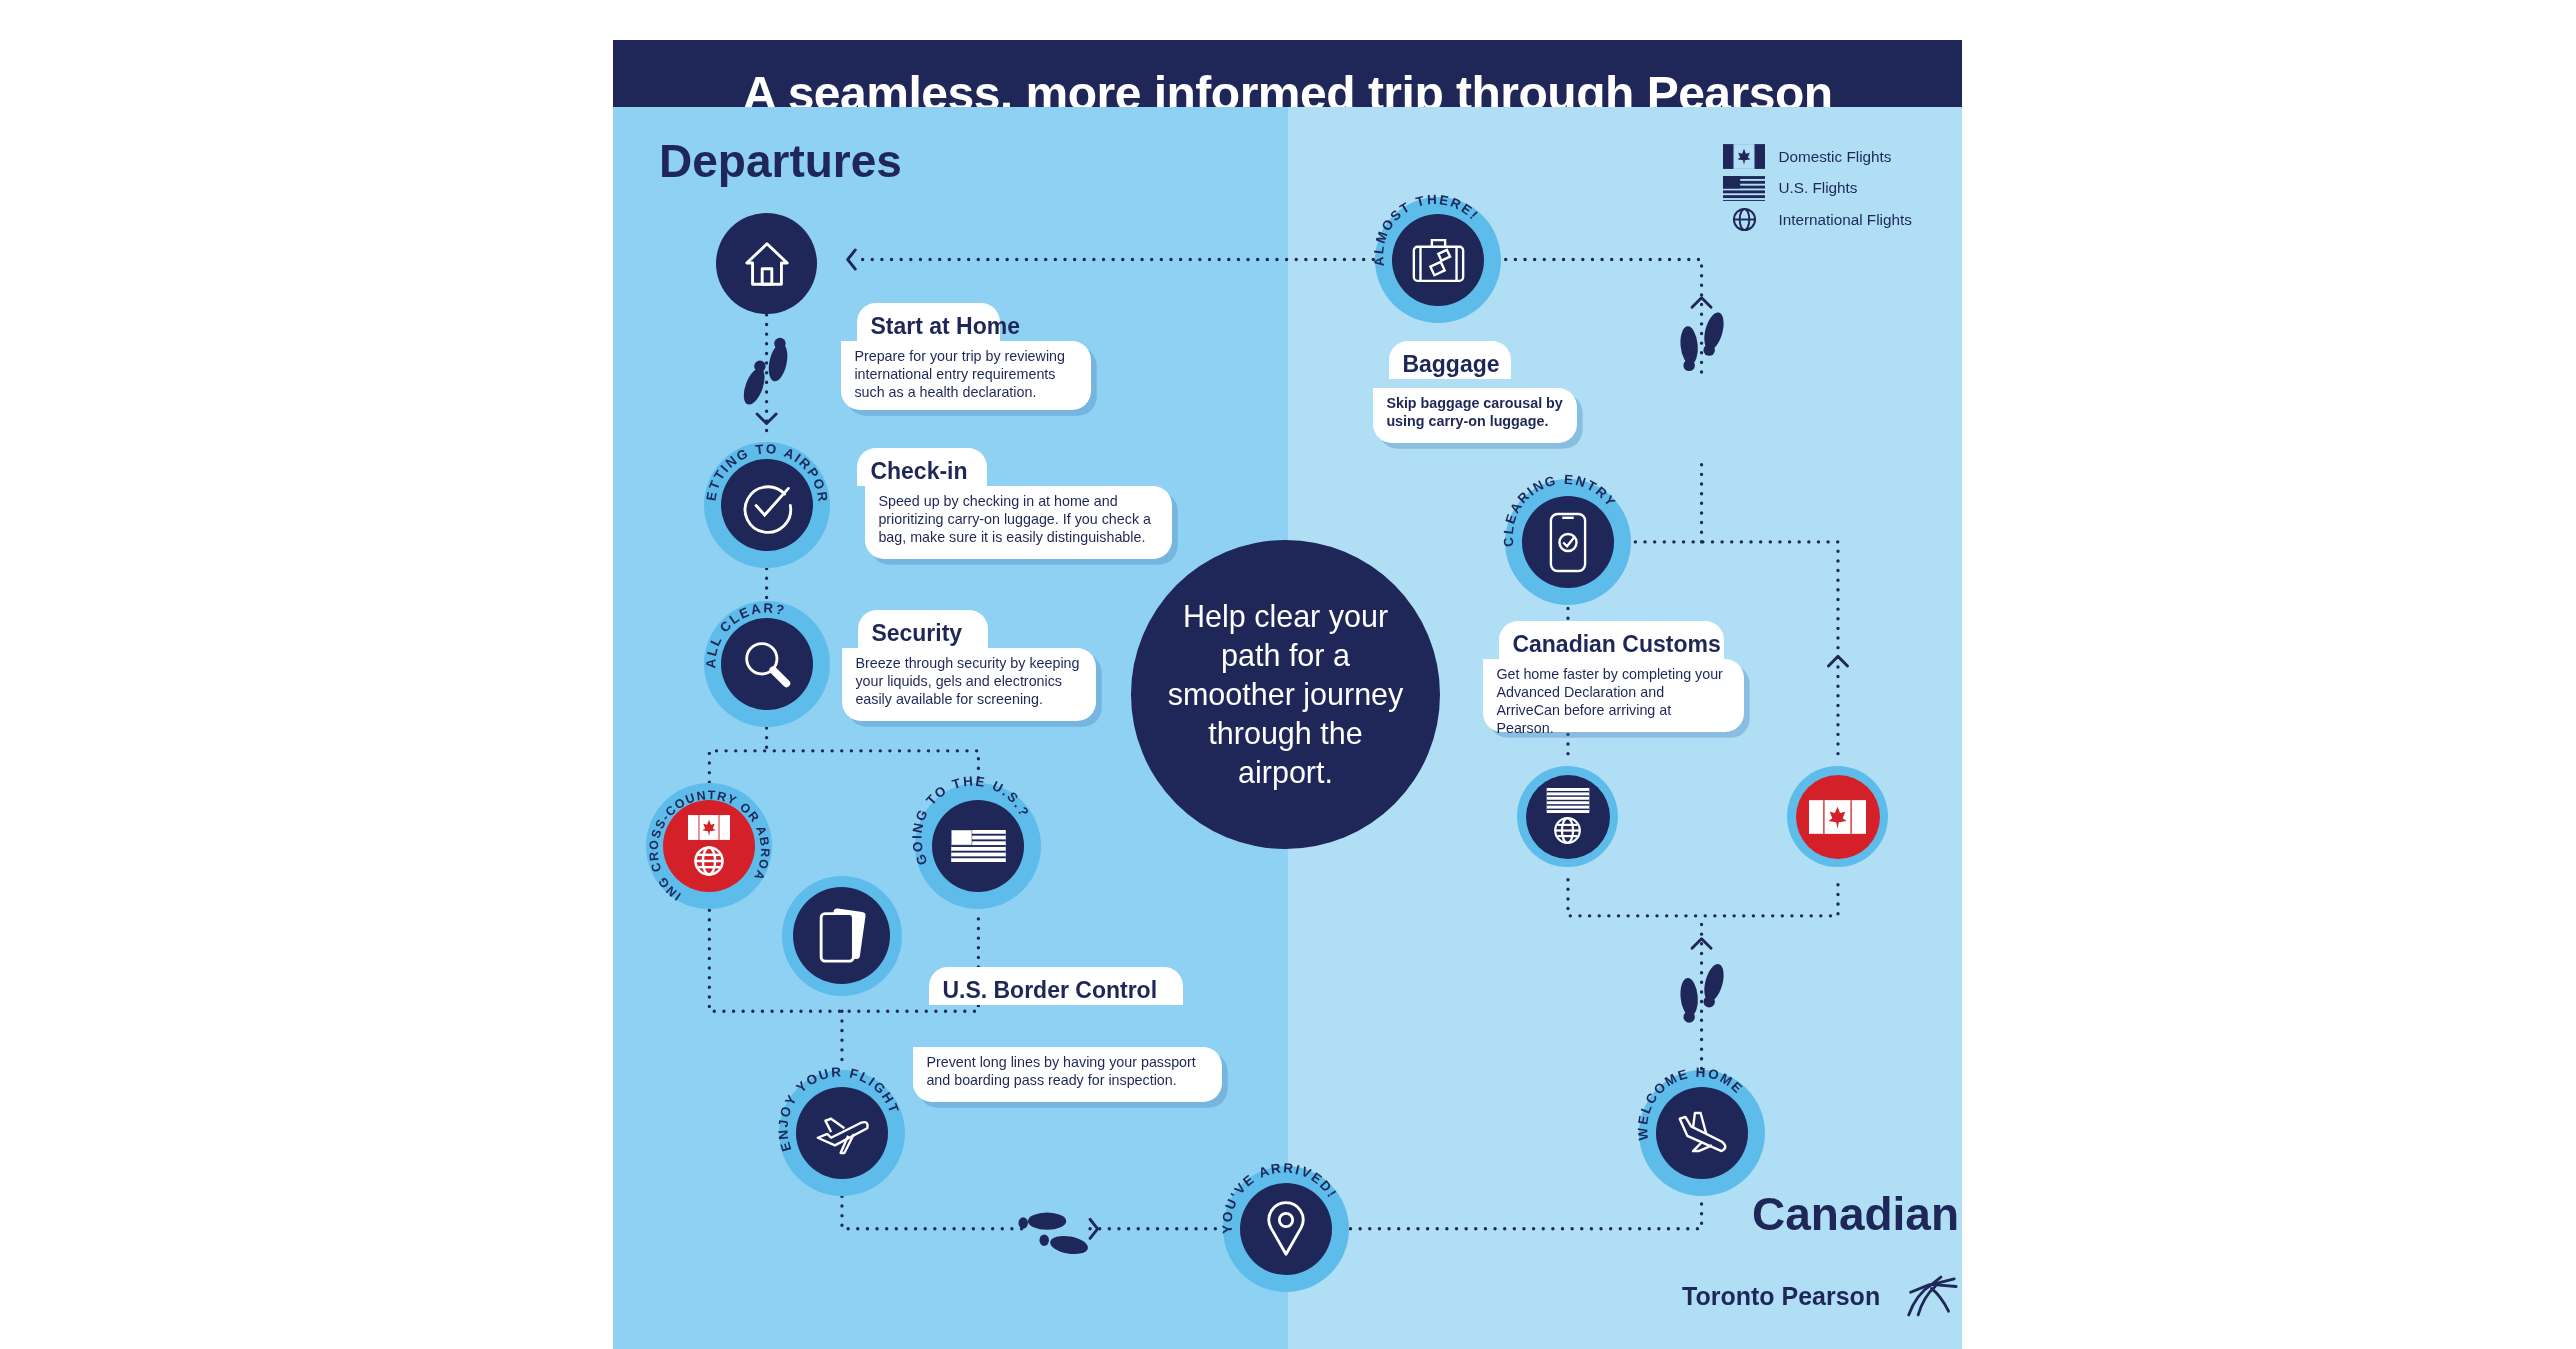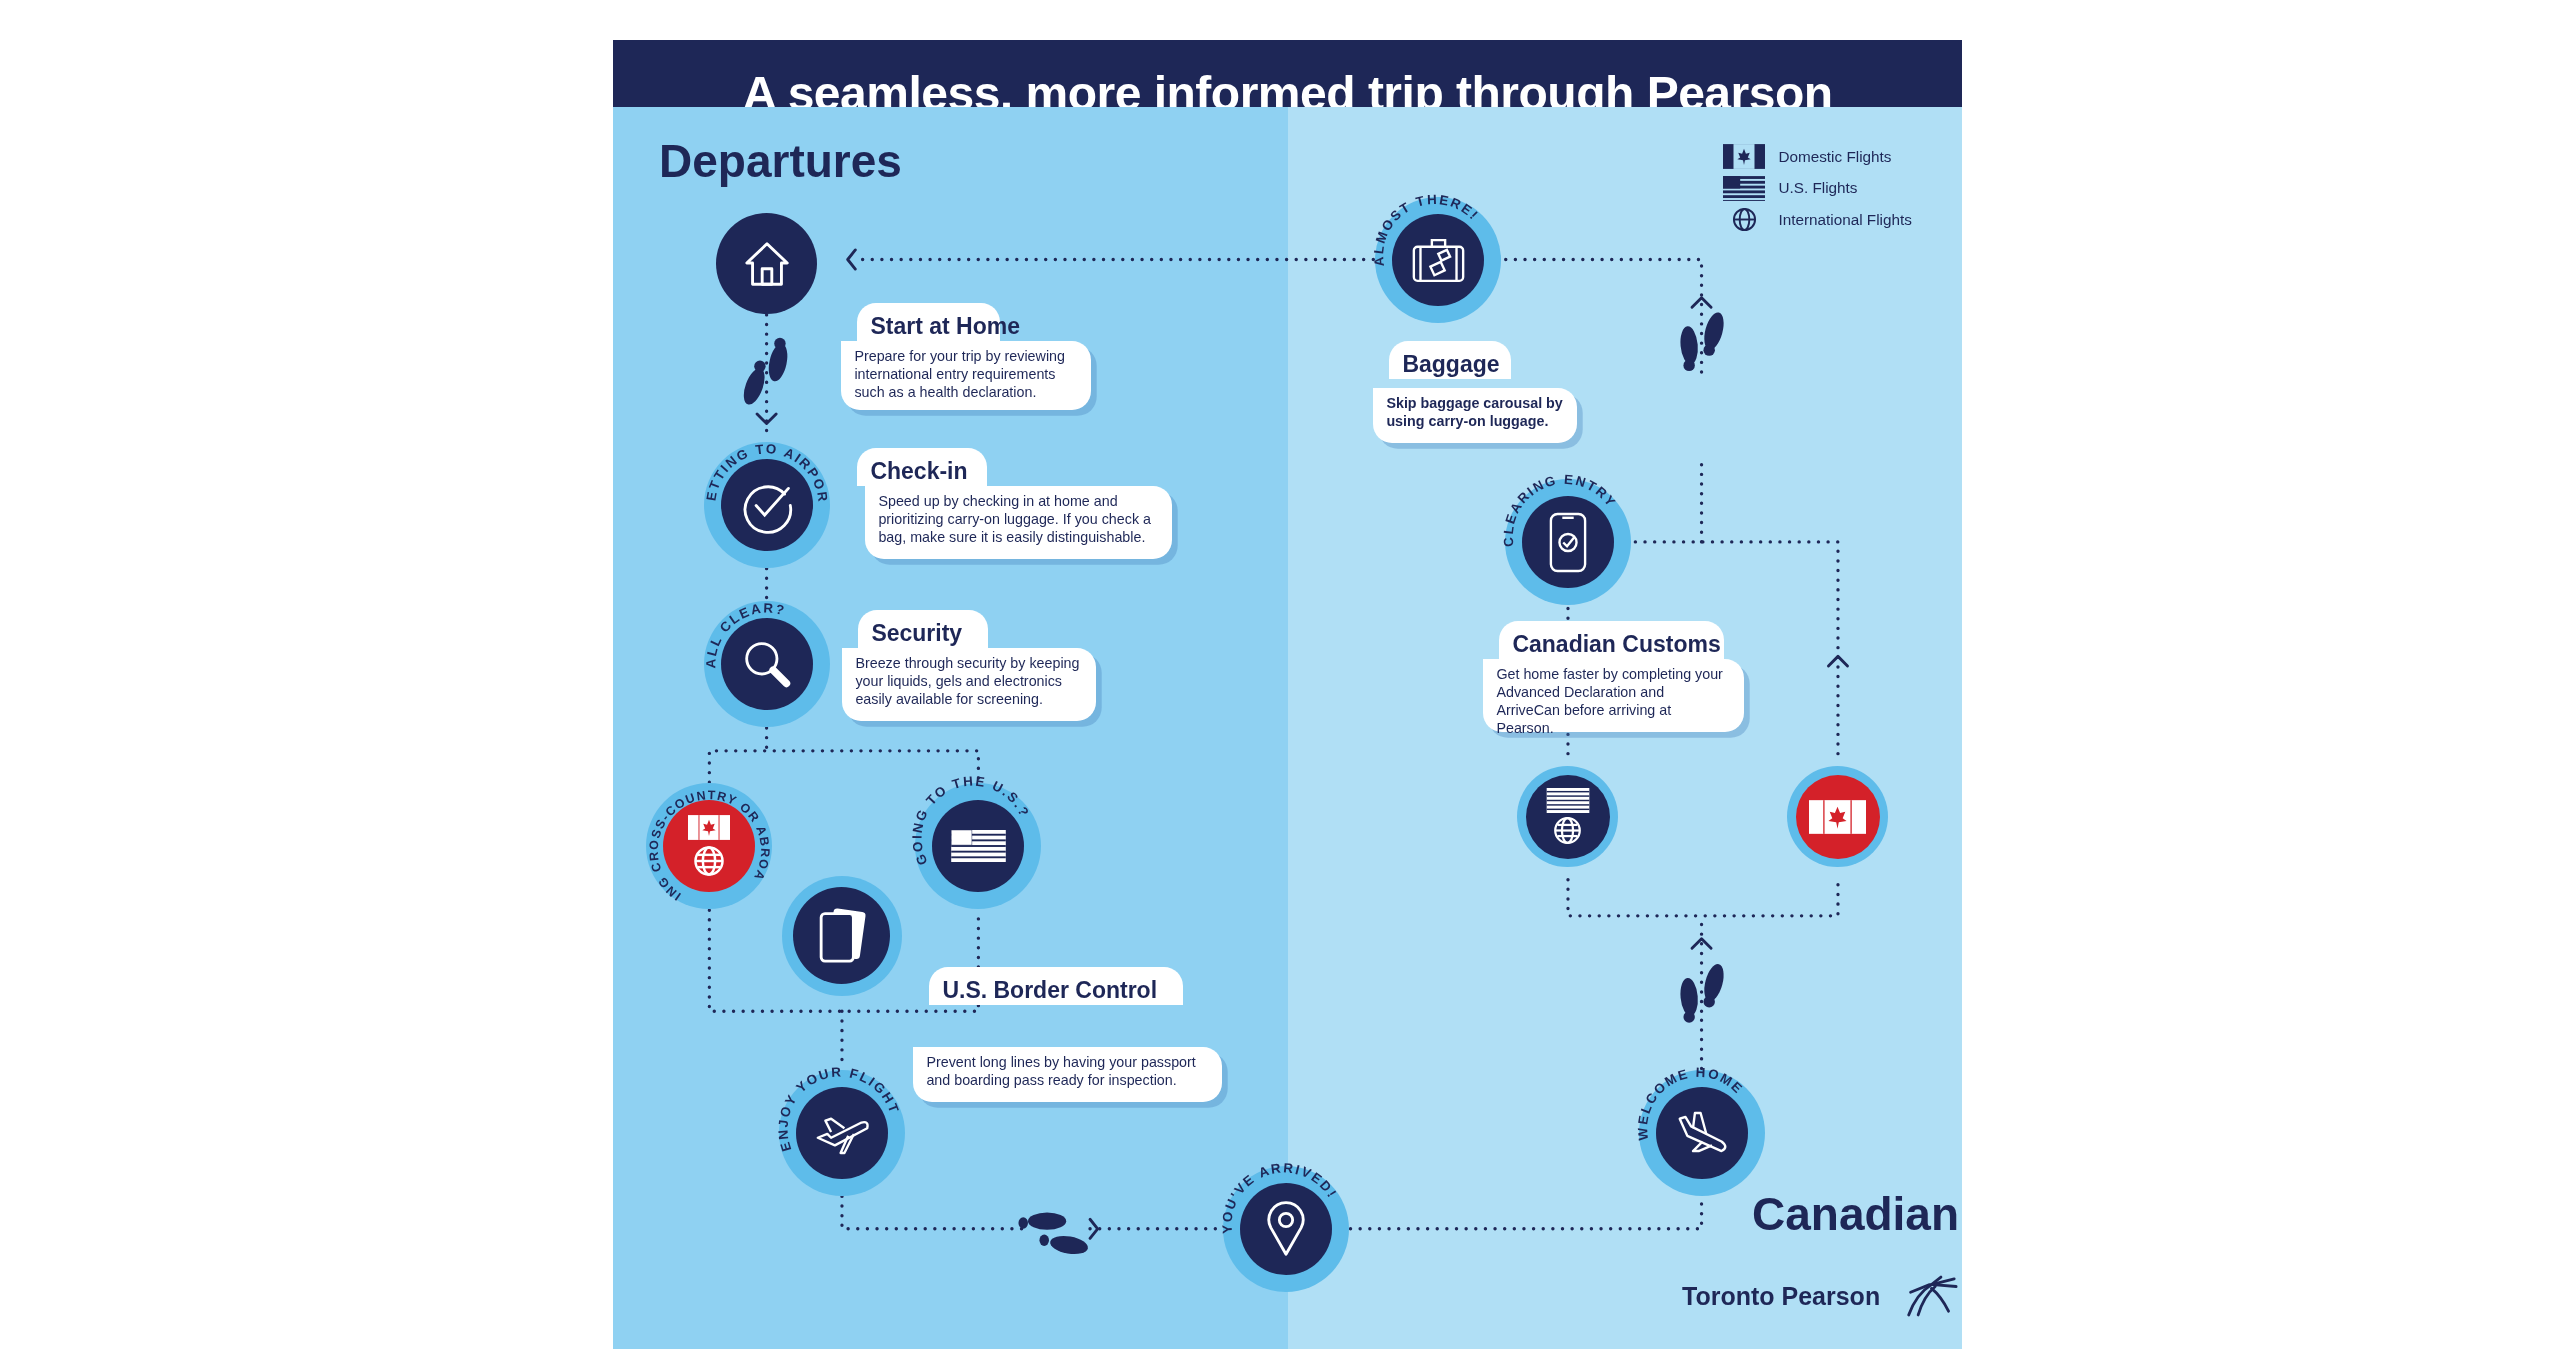--- a/index.html
+++ b/index.html
@@ -392,20 +392,23 @@
       </div>
   </div>
 
   <div class="card" style="left:870px;top:621px;">
     <div class="tab" style="width:225px;"><span>Canadian Customs</span></div>
     <div class="body" style="top:38px;width:261px;height:73px;">
         <p>Get home faster by completing your Advanced Declaration and ArriveCan before arriving at Pearson.</p>
       </div>
   </div>
 
+  <div class="center-circle" style="left:518px;top:540px;">
+    <p>Help clear your path for a smoother journey through the airport.</p>
+  </div>
 
   <div class="logo">
     <span>Toronto Pearson</span>
     <svg width="55" height="42" viewBox="0 0 58 44" fill="none" stroke="#1e2757" stroke-width="3" stroke-linecap="round">
         <path d="M6 42 Q14 20 30 10"></path>
         <path d="M16 42 Q22 22 34 12"></path>
         <path d="M30 14 Q40 22 48 38"></path>
         <path d="M30 10 L54 4"></path>
         <path d="M32 10 L56 12"></path>
         <path d="M30 10 L40 2"></path>

